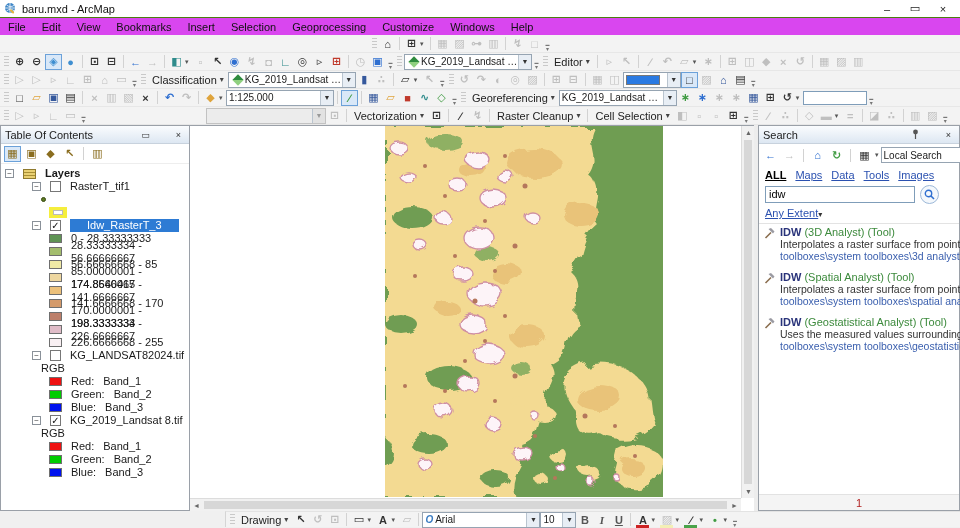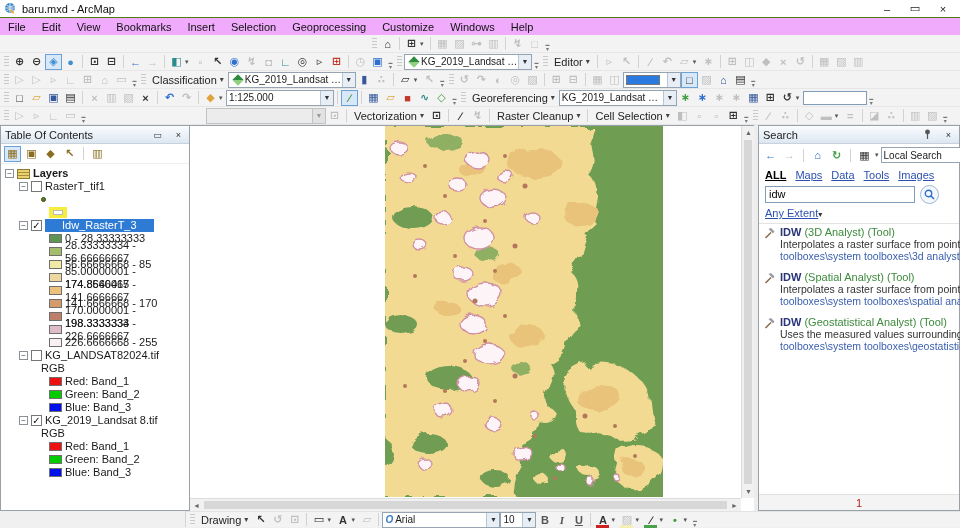--- a/index.html
+++ b/index.html
@@ -7,21 +7,21 @@
     font-family:"Liberation Sans","DejaVu Sans",sans-serif; font-size:11px; color:#1a1a1a;
     background:#f0f0f0; }
   
   .titlebar { height:18px; background:#fff; display:flex; align-items:center; padding:0 4px; gap:5px;
     border-bottom:1px solid #4d7c0f; }
   .titlebar .title { font-size:11px; color:#111; }
   .win-controls { margin-left:auto; display:flex; gap:14px; padding-right:6px; }
   .win-btn { width:14px; height:14px; display:flex; align-items:center; justify-content:center;
     font-size:11px; color:#222; cursor:default; }
   
-  .menubar { height:17px; background:#f0abfc; display:flex; align-items:center; padding:0 8px; gap:16px; }
+  .menubar { height:17px; background:#d946ef; display:flex; align-items:center; padding:0 8px; gap:16px; }
   .menubar span { color:#111; }
   
   .tb-row { height:18px; background:#f3f3f3; display:flex; align-items:center; padding:0 2px;
     border-bottom:1px solid #e7e7e7; white-space:nowrap; }
   .grip { width:5px; height:12px; margin:0 2px;
     background:repeating-linear-gradient(180deg,#c9c9c9 0 1px,transparent 1px 3px); }
   .tbtn { width:17px; height:16px; display:inline-flex; align-items:center; justify-content:center;
     font-size:11px; color:#555; flex:none; }
   .tbtn.active { border:1px solid #6ba1d9; background:#d9e8f8; }
   .dis { color:#bfbfbf !important; }
@@ -60,44 +60,44 @@
   .g-eq::before{content:"="} .g-tag::before{content:"◪"} .g-x::before{content:"×"}
   .g-refresh::before{content:"↻"}
   .g-A::before{content:"A"; font-weight:bold;}
   .c-blue{color:#2f6fd0} .c-dark{color:#333} .c-green{color:#3f9b41} .c-red{color:#c0392b}
   .c-teal{color:#2e8b8b} .c-yellow{color:#dfa43c} .c-navy{color:#35589c} .c-oblue{color:#3e8ed0}
   
   .main { height:386px; display:flex; background:#f0f0f0; }
   
   .toc { width:190px; flex:none; border:1px solid #9aa0a8; background:#fff; display:flex; flex-direction:column; }
   .panel-hd { height:18px; background:linear-gradient(#fafcfe,#dde7f2); border-bottom:1px solid #c8d2dd;
-    display:flex; align-items:center; padding:0 4px; gap:8px; flex:none; }
+    display:flex; align-items:center; padding:0 4px; gap:20px; flex:none; }
   .panel-hd .ptitle { flex:1; color:#222; }
   .phbtn { width:13px; height:13px; display:flex; align-items:center; justify-content:center; font-size:9px; color:#333; }
   .toc-tools { height:20px; display:flex; align-items:center; gap:2px; padding:2px 3px; flex:none;
     border-bottom:1px solid #eee; }
   .toc-tools .tbtn { color:#8a6d1f; }
   .toc-body { flex:1; overflow:hidden; padding:3px 0 0 4px; line-height:13px; font-size:11px; }
-  .trow { display:flex; align-items:center; height:13px; gap:3px; }
+  .trow { display:flex; align-items:center; height:13px; gap:9px; }
   .expander { width:9px; height:9px; border:1px solid #8a9199; background:#fff; color:#444;
     font-size:8px; line-height:7px; text-align:center; flex:none; }
   .expander::before{ content:"−"; }
   .cb { width:11px; height:11px; border:1px solid #777; background:#fff; flex:none; font-size:10px;
     line-height:9px; text-align:center; color:#111; }
   .cb.on::before{ content:"✓"; font-weight:bold; }
   .layers-ico { width:13px; height:10px; flex:none;
     background:repeating-linear-gradient(180deg,#e9d072 0 2px,#a98f35 2px 3px); border:1px solid #8f7a2e; }
   .lname { white-space:nowrap; }
   .lname.selected { background:#2d7bd4; color:#fff; padding:0 17px; }
   .chip { width:13px; height:9px; border:1px solid #6f6f6f; flex:none; }
   .sym-dot { width:5px; height:5px; border-radius:50%; background:#5d7a24; border:1px solid #36490f; }
   .sym-rect-hl { width:18px; height:11px; background:#f5ee3d; display:flex; align-items:center;
     justify-content:center; }
   .sym-rect-hl i { width:10px; height:5px; background:#fff; border:1px solid #bbb; display:block; }
-  .ind1{ margin-left:14px; } .ind3{ margin-left:44px; } .ind4{ margin-left:36px; }
+  .ind1{ margin-left:27px; } .ind3{ margin-left:44px; } .ind4{ margin-left:36px; }
   
   .map-wrap { flex:1; position:relative; background:#fff; border-top:1px solid #9aa0a8; overflow:hidden; }
   .raster { position:absolute; left:195px; top:0; width:278px; height:371px; }
   .vscroll { position:absolute; right:0; top:0; width:13px; height:372px; background:#f1f1f1;
     border-left:1px solid #dcdcdc; display:flex; flex-direction:column; }
   .hscroll { position:absolute; left:0; bottom:0; height:13px; width:100%; background:#f1f1f1;
     border-top:1px solid #dcdcdc; display:flex; }
   .sbtn { flex:none; width:13px; height:13px; display:flex; align-items:center; justify-content:center;
     font-size:7px; color:#666; }
   .vthumb { flex:1; margin:1px 2px; background:#d7d7d7; }
@@ -121,21 +121,21 @@
   .result { display:flex; gap:4px; margin-bottom:9px; }
   .r-ico { flex:none; margin-top:1px; }
   .r-title { font-size:11px; }
   .r-name { font-weight:bold; color:#29337a; }
   .r-ctx { color:#3c8a3c; }
   .r-desc { color:#333; font-size:10.5px; line-height:12px; white-space:nowrap; }
   .r-path { color:#3a5fae; font-size:10.5px; line-height:12px; white-space:nowrap; }
   .s-pager { height:16px; background:#f4f4f4; border-top:1px solid #e2e2e2; display:flex;
     align-items:center; justify-content:center; color:#b22222; flex:none; }
   
-  .bottombar { height:16px; background:#f0f0f0; display:flex; align-items:center; }
+  .bottombar { height:16px; background:#f0f0f0; display:flex; align-items:center;padding-left:40px; }
   .bb-left { width:185px; flex:none; height:100%; }
   .drawbar { flex:1; height:100%; display:flex; align-items:center; background:#f3f3f3;
     border-left:1px solid #d5d5d5; border-top:1px solid #e3e3e3; padding:0 2px; }
   .ubar { position:relative; }
   .ubar::after { content:""; position:absolute; left:2px; right:2px; bottom:0; height:3px; }
   .ubar.red::after{ background:#cc2222; } .ubar.yel::after{ background:#f3efb5; }
   .ubar.grn::after{ background:#4aa34a; }
   .tiny-dd { font-size:7px; color:#555; width:7px; }
 </style>
 </head>

